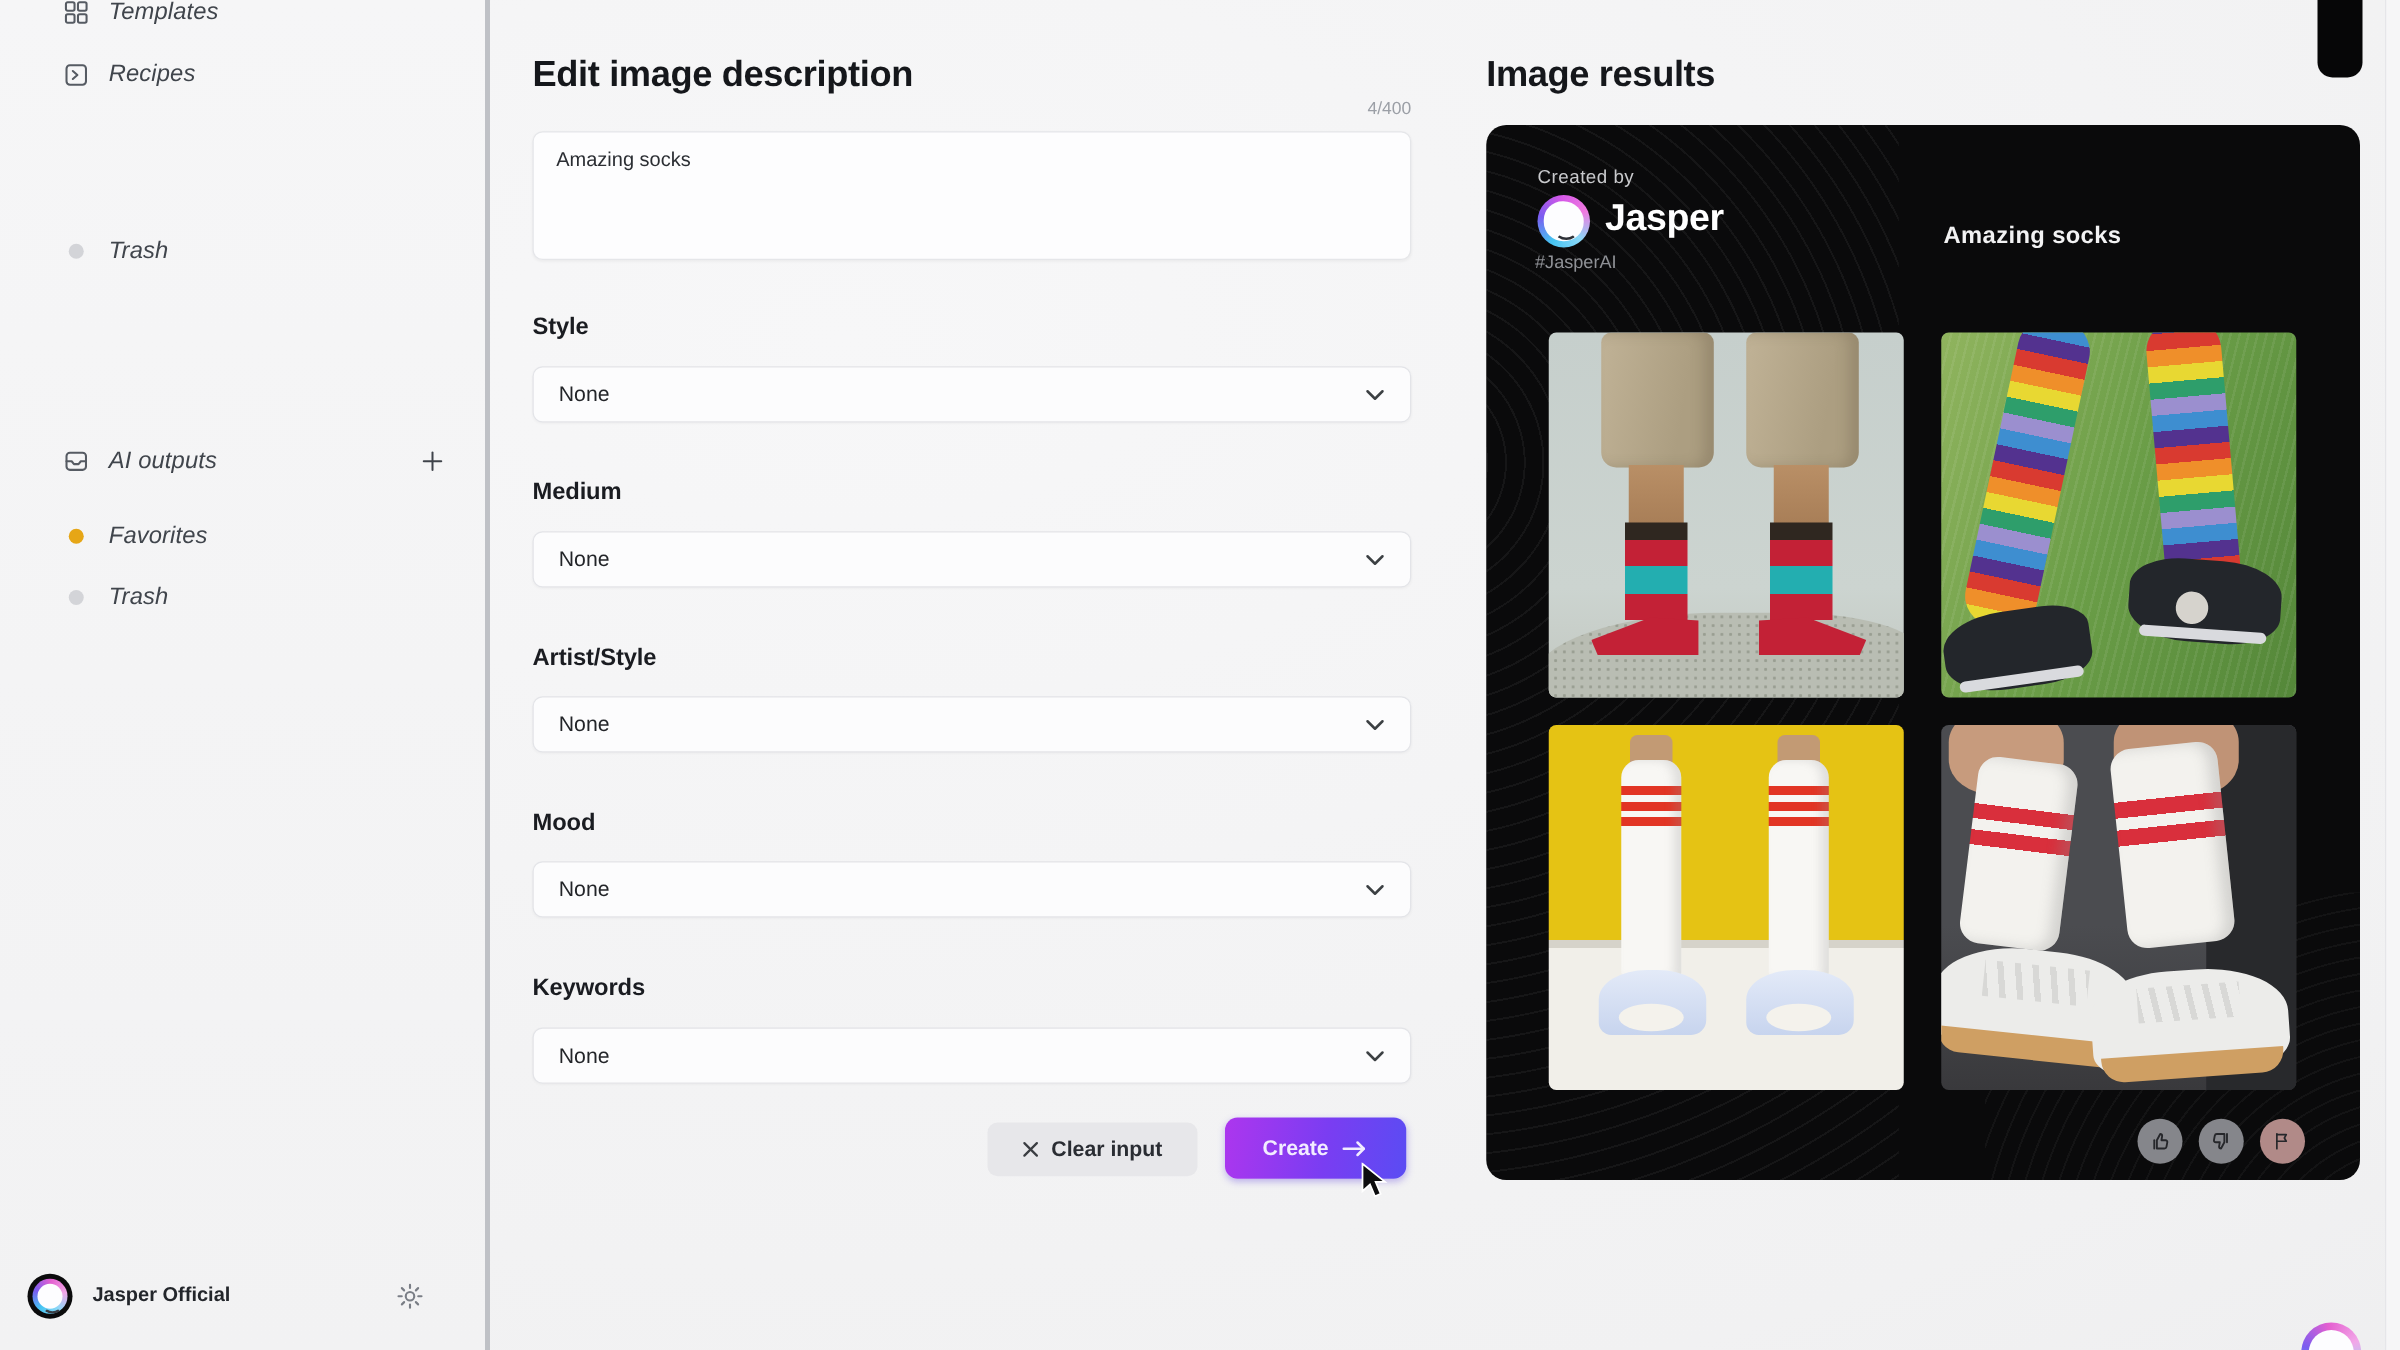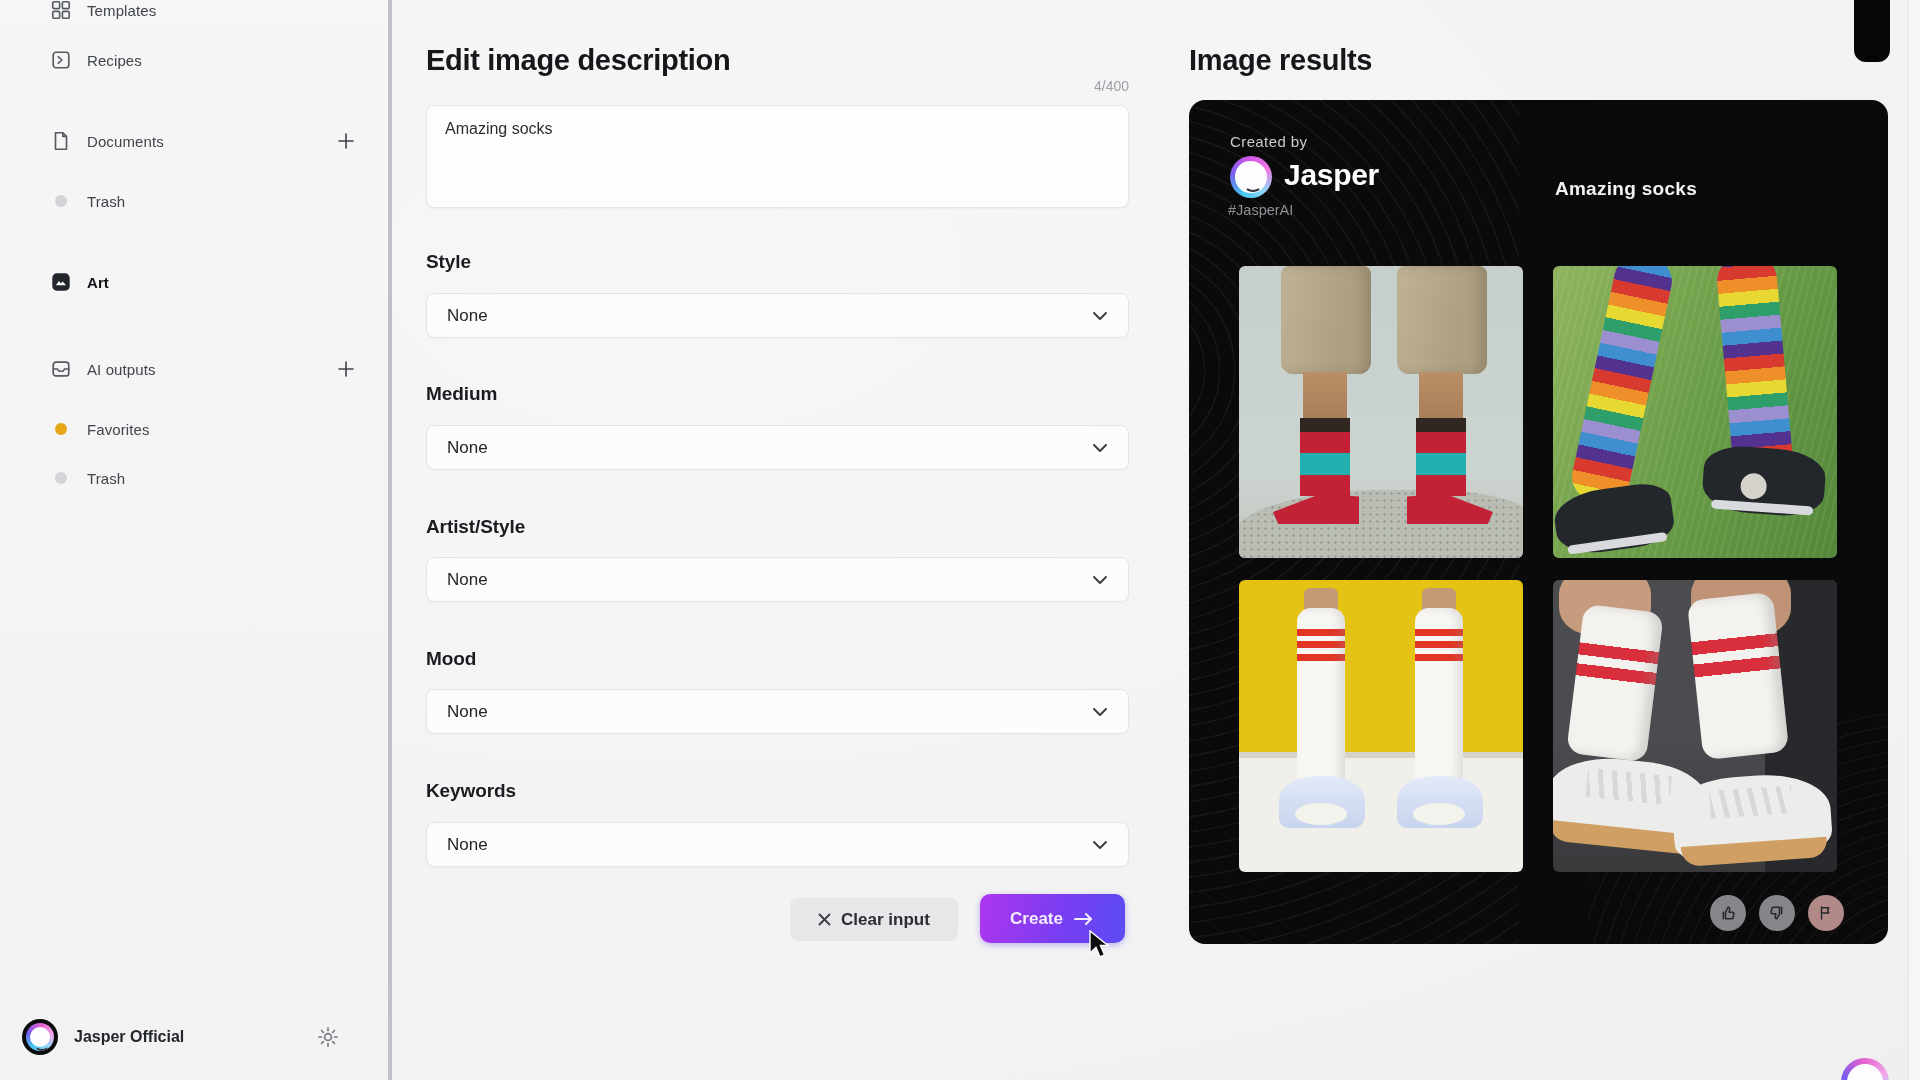--- a/index.html
+++ b/index.html
@@ -10,21 +10,21 @@
     color:#17191d;
   }
   .abs{position:absolute;}
   svg{display:block;}
 
   
   .sidebar{left:0;top:0;width:388px;height:1080px;background:linear-gradient(180deg,#f6f6f7,#f2f2f3);}
   .sidebar-divider{left:388px;top:0;width:4px;height:1080px;background:#bfc1c6;}
   .nav-row{left:49px;width:310px;height:40px;display:flex;align-items:center;gap:14px;cursor:pointer;}
   .nav-icon{width:24px;height:24px;flex:0 0 24px;display:flex;align-items:center;justify-content:center;}
-  .nav-label{font-size:15px;font-weight:500;color:#40454c;letter-spacing:.1px;}
+  .nav-label{font-size:19px;font-weight:500;color:#40454c;letter-spacing:.1px;font-style:italic;}
   .nav-row.active .nav-label{font-weight:700;color:#101317;}
   .dot{width:12px;height:12px;border-radius:50%;}
   .dot-gray{background:#d3d4d8;}
   .dot-yellow{background:#e6a616;}
   .plus-btn{margin-left:auto;width:26px;height:26px;display:flex;align-items:center;justify-content:center;cursor:pointer;}
 
   .project-box{left:22px;top:542px;width:330px;height:76px;background:#ebebee;border-radius:10px;box-shadow:0 0 0 1px #e3e3e6 inset;cursor:pointer;}
   .project-label{position:absolute;left:24px;top:14px;font-size:13px;font-weight:600;letter-spacing:.8px;color:#81858d;}
   .project-chevrons{position:absolute;right:20px;top:26px;}
 
@@ -170,52 +170,28 @@
     <div class="abs nav-row" style="top:40px;">
       <span class="nav-icon">
         <svg width="22" height="22" viewBox="0 0 24 24" fill="none" stroke="#565b63" stroke-width="1.8" stroke-linecap="round" stroke-linejoin="round">
           <rect x="3.5" y="3.5" width="17" height="17" rx="3"></rect>
             <polyline points="9,8.5 13,12 9,15.5"></polyline>
         </svg>
       </span>
       <span class="nav-label">Recipes</span>
     </div>
 
-    <div class="abs nav-row" style="top:121px;">
-      <span class="nav-icon">
-        <svg width="22" height="22" viewBox="0 0 24 24" fill="none" stroke="#565b63" stroke-width="1.8" stroke-linejoin="round">
-          <path d="M6 3h8l4 4v14H6z"></path>
-            <path d="M14 3v4h4"></path>
-        </svg>
-      </span>
-      <span class="nav-label">Documents</span>
-      <span class="plus-btn">
-        <svg width="20" height="20" viewBox="0 0 20 20" stroke="#3f434a" stroke-width="1.6" stroke-linecap="round">
-            <line x1="10" y1="3" x2="10" y2="17"></line>
-            <line x1="3" y1="10" x2="17" y2="10"></line>
-          </svg>
-      </span>
-    </div>
 
     <div class="abs nav-row" style="top:181px;">
       <span class="nav-icon">
           <span class="dot dot-gray"></span>
         </span>
       <span class="nav-label">Trash</span>
     </div>
 
-    <div class="abs nav-row active" style="top:262px;">
-      <span class="nav-icon">
-        <svg width="22" height="22" viewBox="0 0 24 24">
-          <rect x="2.5" y="2.5" width="19" height="19" rx="5" fill="#23262c"></rect>
-          <path d="M6.5 15.5l3.2-4.6 2.3 2.8 1.8-2.2 3.7 4z" fill="#ffffff"></path>
-        </svg>
-      </span>
-      <span class="nav-label">Art</span>
-    </div>
 
     <div class="abs nav-row" style="top:409px;">
       <span class="nav-icon">
           <span class="dot dot-yellow"></span>
         </span>
       <span class="nav-label">Favorites</span>
     </div>
 
     <div class="abs nav-row" style="top:349px;">
       <span class="nav-icon">

